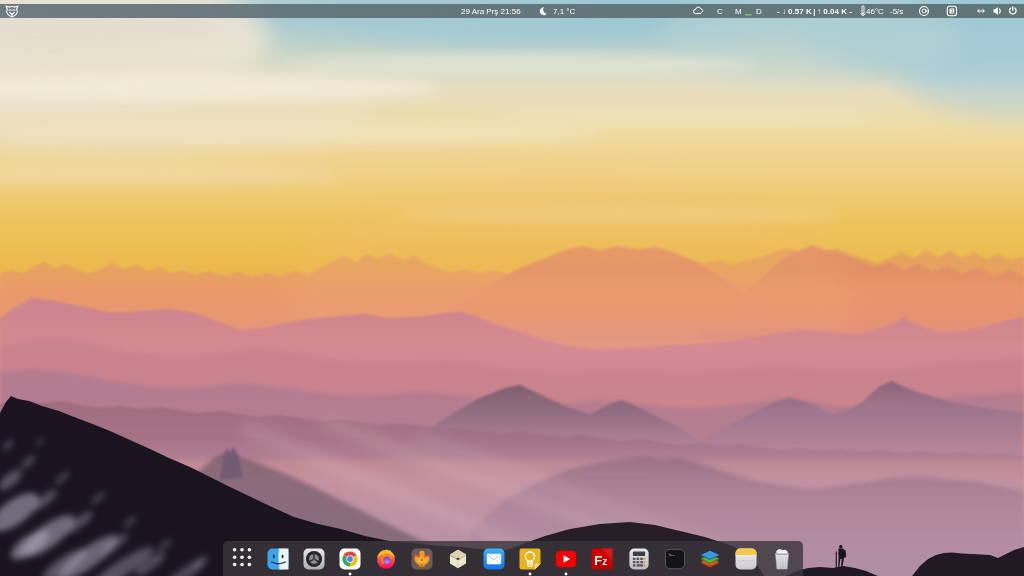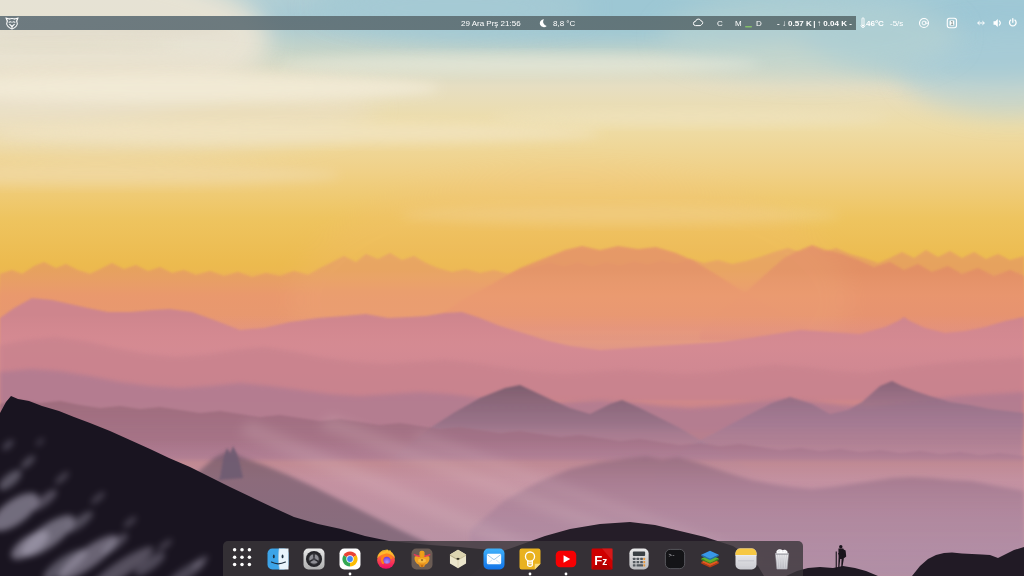--- a/index.html
+++ b/index.html
@@ -1,16 +1,16 @@
 <!DOCTYPE html>
 <html><head><meta charset="utf-8">
 <style>
 html,body{margin:0;padding:0;width:1024px;height:576px;overflow:hidden;background:#000;font-family:"Liberation Sans",sans-serif;}
 #wall{position:absolute;left:0;top:0;width:1024px;height:576px;}
-#panel{position:absolute;left:0;top:16px;width:856px;height:14px;background:linear-gradient(90deg,rgba(95,110,118,.89),rgba(89,107,109,.89));color:#fff;}
+#panel{position:absolute;left:0;top:4px;width:1024px;height:14px;background:linear-gradient(90deg,rgba(95,110,118,.89),rgba(89,107,109,.89));color:#fff;}
 #dock{position:absolute;left:223px;top:541px;width:580px;height:35px;background:rgba(58,54,58,.8);border-radius:5px 5px 0 0;}
 .pt{position:absolute;top:0;height:14px;line-height:15px;font-size:8px;color:#fff;white-space:nowrap;}
 </style></head>
 <body>
 <svg id="wall" viewBox="0 0 1024 576" preserveAspectRatio="none">
 <defs>
 <linearGradient id="sky" x1="0" y1="0" x2="0" y2="1">
 <stop offset="0" stop-color="#aecdd4"></stop>
 <stop offset="0.035" stop-color="#a6c9d3"></stop>
 <stop offset="0.09" stop-color="#c6d4c8"></stop>
@@ -204,26 +204,26 @@
 <rect x="947.3" y="2.3" width="9.2" height="9.4" rx="2.2" fill="none" stroke="#fff" stroke-width="1.1"></rect>
 <rect x="949.6" y="4.4" width="4.6" height="5.2" rx="0.5" fill="#fff"></rect>
 <text x="951.9" y="8.8" font-size="5.4" fill="#6f7f7c" text-anchor="middle" font-family="Liberation Sans" font-weight="bold">1</text>
 <path d="M977.8,7 L984.2,7 M979.6,5.2 L977.6,7 L979.6,8.8 M982.4,5.2 L984.4,7 L982.4,8.8" stroke="#fff" stroke-width="1" fill="none"></path>
 <path d="M993.5,5.3 L995.3,5.3 L997.8,3.1 L997.8,10.9 L995.3,8.7 L993.5,8.7 Z" fill="#fff"></path>
 <path d="M999.3,4.8 a3.2,3.2 0 0,1 0,4.4" stroke="#fff" stroke-width="1.1" fill="none" stroke-linecap="round"></path>
 <path d="M1012.8,2.7 L1012.8,6.3" stroke="#fff" stroke-width="1.3" stroke-linecap="round"></path>
 <path d="M1010.7,4.1 a3.3,3.3 0 1,0 4.2,0" stroke="#fff" stroke-width="1.3" fill="none" stroke-linecap="round"></path>
 </svg>
 <span class="pt" style="left:461px;">29 Ara Prş 21:56</span>
-<span class="pt" style="left:553px;">8,8 °C</span>
+<span class="pt" style="left:553px;">7,1 °C</span>
 <span class="pt" style="left:717px;">C</span>
 <span class="pt" style="left:735px;">M</span>
 <span class="pt" style="left:756px;">D</span>
 <span class="pt" style="left:777px;font-weight:bold;">- ↓ 0.57 K | ↑ 0.04 K -</span>
-<span class="pt" style="left:866px;font-weight:bold;">46°C</span>
+<span class="pt" style="left:866px;">46°C</span>
 <span class="pt" style="left:890px;">-5/s</span>
 </div>
 <div id="dock">
 <svg width="580" height="35" viewBox="0 0 580 35" style="position:absolute;left:0;top:0">
 <defs>
 <linearGradient id="ffg" x1="0.2" y1="0" x2="0.8" y2="1">
 <stop offset="0" stop-color="#ffd94a"></stop>
           <stop offset="0.4" stop-color="#ff9416"></stop>
           <stop offset="0.75" stop-color="#f0356c"></stop>
           <stop offset="1" stop-color="#8f4bd8"></stop>

